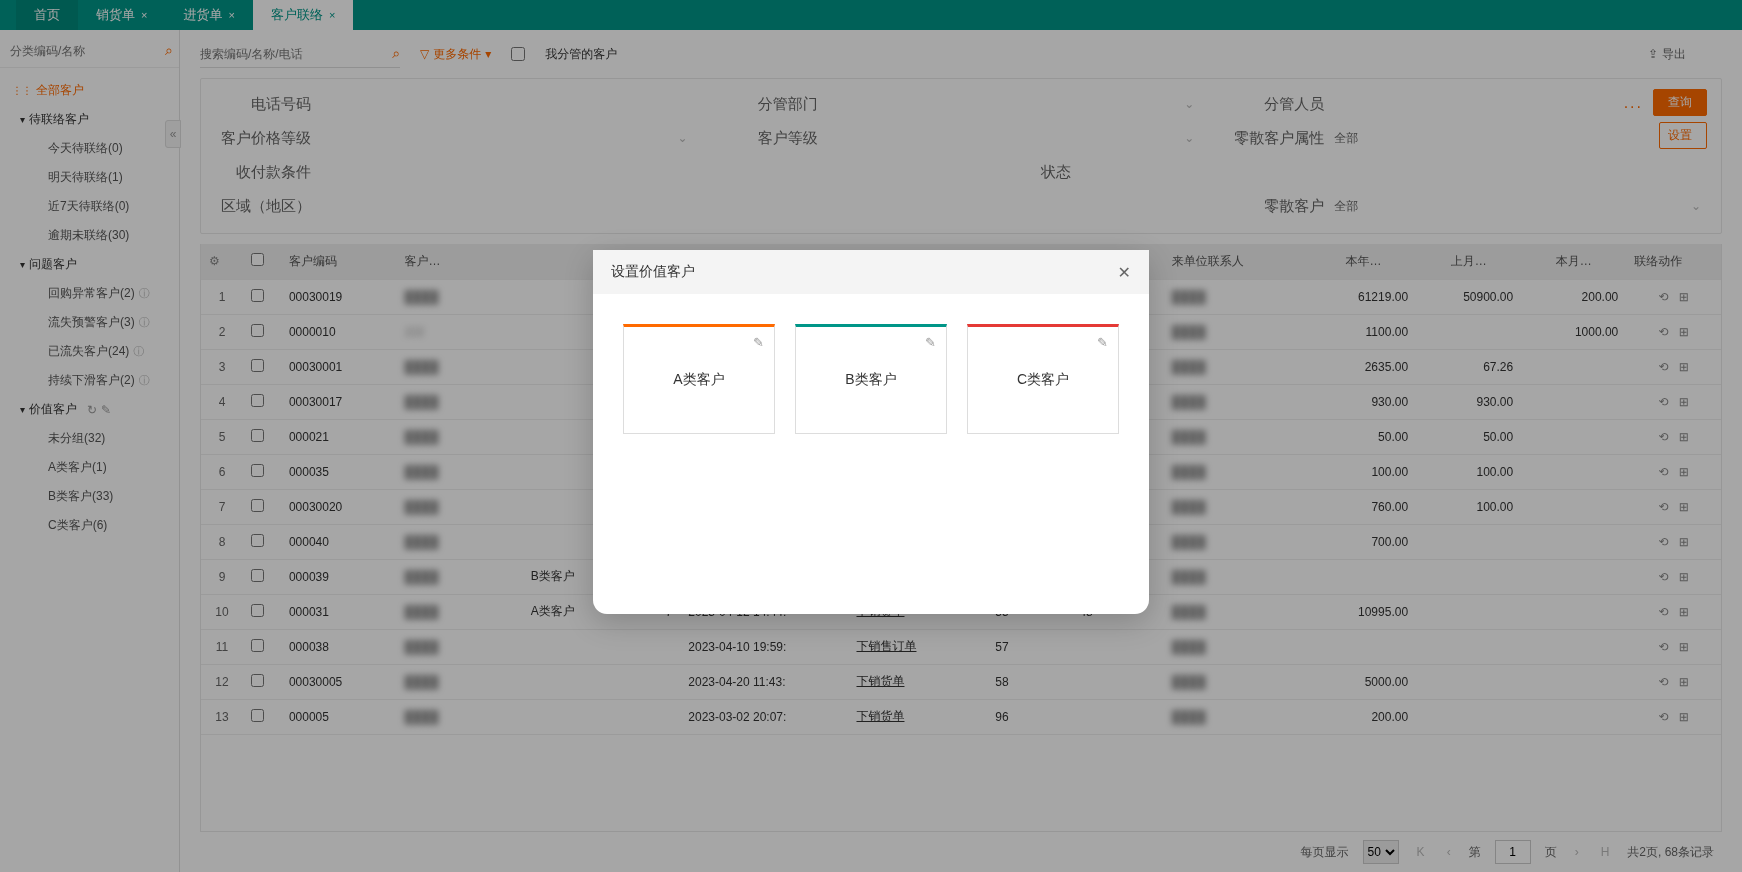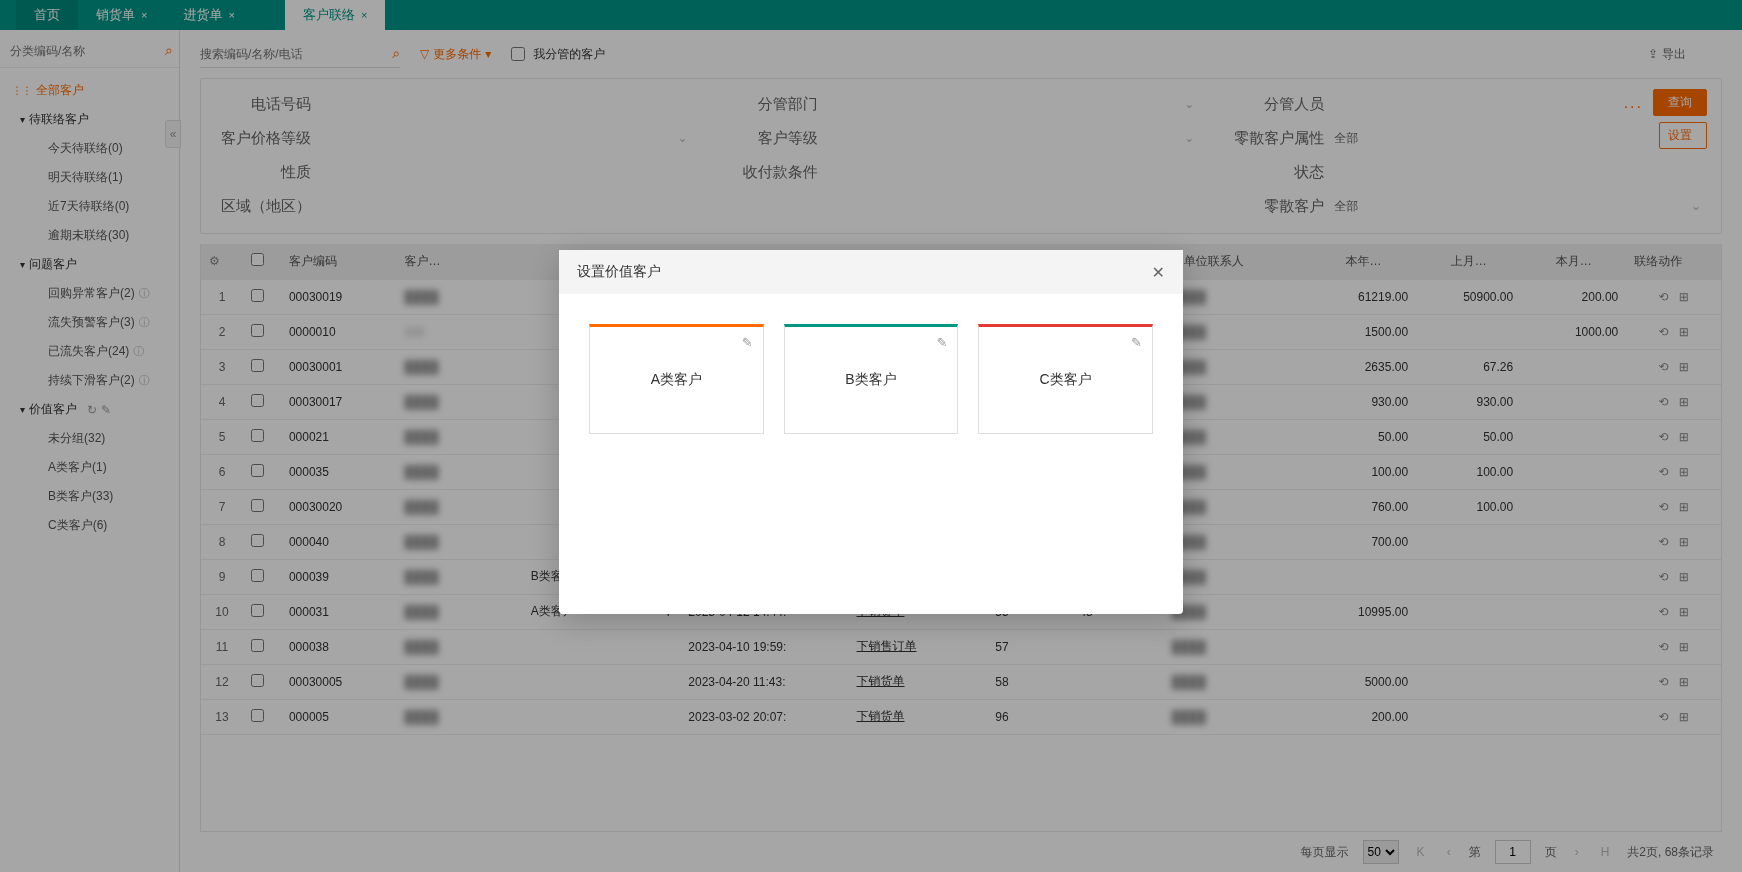--- a/index.html
+++ b/index.html
@@ -2,21 +2,21 @@
 <html><head>
 <meta charset="utf-8">
 <style>
 * { margin: 0; padding: 0; box-sizing: border-box; font-family: "Microsoft YaHei", sans-serif; }
 body { font-size: 12px; color: #333; background: #fff; width: 1742px; height: 872px; overflow: hidden; position: relative; }
 
 
 .top-tabs { height: 30px; background: #009688; display: flex; align-items: stretch; padding-left: 16px; }
 .top-tab { padding: 0 18px; color: #fff; font-size: 13px; display: flex; align-items: center; cursor: pointer; position: relative; }
 .top-tab.home { background: #00897b; }
-.top-tab.active { background: #fff; color: #009688; margin-left: 32px; }
+.top-tab.active { background: #fff; color: #009688; }
 .top-tab .close-x { margin-left: 6px; font-size: 11px; }
 
 
 .main { display: flex; height: calc(100% - 30px); }
 .sidebar { width: 180px; border-right: 1px solid #e0e0e0; position: relative; padding-top: 4px; }
 .sidebar-search { display: flex; align-items: center; padding: 8px 10px; border-bottom: 1px solid #eee; }
 .sidebar-search input { flex: 1; border: none; outline: none; font-size: 12px; color: #ec4899; }
 .sidebar-search .icon { color: #ff6a00; font-size: 14px; }
 .collapse-btn { position: absolute; right: -2px; top: 90px; width: 16px; height: 28px; background: #f4f4f4; border: 1px solid #ddd; border-radius: 3px 0 0 3px; display: flex; align-items: center; justify-content: center; color: #999; cursor: pointer; }
 
@@ -31,21 +31,21 @@
 .help-icon { margin-left: 4px; color: #bbb; font-size: 11px; }
 
 .content { flex: 1; display: flex; flex-direction: column; overflow: hidden; }
 
 
 .search-bar { height: 48px; display: flex; align-items: center; padding: 0 20px; gap: 20px; }
 .search-input-wrap { display: flex; align-items: center; width: 200px; border-bottom: 1px solid #ddd; }
 .search-input-wrap input { flex: 1; border: none; outline: none; font-size: 12px; padding: 6px 0; }
 .search-input-wrap .icon { color: #ff6a00; font-size: 14px; }
 .more-filter { color: #ff6a00; display: flex; align-items: center; gap: 4px; cursor: pointer; }
-.chk-label { display: flex; align-items: center; gap: 8px; }
+.chk-label { display: flex; align-items: center; gap: 20px; }
 .chk-label input { width: 14px; height: 14px; }
 .spacer { flex: 1; }
 .export-btn { color: #666; display: flex; align-items: center; gap: 4px; cursor: pointer; margin-right: 36px; }
 
 
 .filter-panel { border: 1px solid #e8e8e8; margin: 0 20px 10px 20px; padding: 8px 0 10px 0; position: relative; border-radius: 2px; }
 .filter-row { display: flex; padding: 4px 0; }
 .filter-cell { flex: 1; display: flex; align-items: center; padding: 0 20px; }
 .filter-label { width: 90px; text-align: right; color: #666; font-size: 15px; margin-right: 10px; }
 .filter-input { flex: 1; height: 26px; border: none; border-bottom: 1px solid transparent; }
@@ -72,21 +72,21 @@
 .blur { color: transparent; text-shadow: 0 0 6px rgba(0,0,0,0.4); user-select: none; }
 
 
 .pager { height: 40px; display: flex; align-items: center; justify-content: flex-end; gap: 14px; padding: 0 28px; color: #666; }
 .pager select, .pager input { height: 24px; border: 1px solid #ccc; font-size: 12px; }
 .pager input { width: 36px; text-align: center; }
 .pager .nav-btn { cursor: pointer; color: #bbb; padding: 0 4px; }
 
 
 .overlay { position: absolute; inset: 0; background: rgba(0,0,0,0.35); display: flex; align-items: flex-start; justify-content: center; }
-.modal { margin-top: 250px; width: 624px; background: #fff; border-radius: 4px; box-shadow: 0 8px 30px rgba(0,0,0,0.2); }
+.modal { margin-top: 250px; width: 556px; background: #fff; border-radius: 14px; box-shadow: 0 8px 30px rgba(0,0,0,0.2); }
 .modal-header { height: 44px; background: #f4f4f4; display: flex; align-items: center; justify-content: space-between; padding: 0 18px; font-size: 14px; color: #333; }
 .modal-close { cursor: pointer; font-size: 16px; color: #666; }
 .modal-body { padding: 30px 30px 180px 30px; display: flex; gap: 20px; }
 .value-card { flex: 1; height: 110px; border: 1px solid #ddd; position: relative; display: flex; align-items: center; justify-content: center; font-size: 14px; color: #333; }
 .value-card .edit { position: absolute; top: 8px; right: 10px; color: #999; cursor: pointer; font-size: 13px; }
 .value-card.a { border-top: 3px solid #ff6a00; }
 .value-card.b { border-top: 3px solid #009688; }
 .value-card.c { border-top: 3px solid #e53935; }
 
 body > .main { filter: none; }
@@ -235,24 +235,20 @@
           </div>
         <div class="filter-cell">
             <span class="filter-label">零散客户属性</span>
             <div class="filter-select">
               <span>全部</span>
               <span class="caret">⌄</span>
             </div>
           </div>
       </div>
       <div class="filter-row">
-        <div class="filter-cell">
-            <span class="filter-label">性质</span>
-            <input class="filter-input" style="">
-          </div>
         <div class="filter-cell">
             <span class="filter-label">收付款条件</span>
             <input class="filter-input" style="">
           </div>
         <div class="filter-cell">
             <span class="filter-label">状态</span>
             <input class="filter-input" style="">
           </div>
       </div>
       <div class="filter-row">
@@ -323,21 +319,21 @@
               <td>0000010</td>
               <td><span class="blur">222</span></td>
               <td></td>
               <td class="right"></td>
               <td></td>
               <td></td>
               <td class="right"></td>
               <td class="right"></td>
               <td></td>
               <td><span class="blur">████</span></td>
-              <td class="right">1500.00</td>
+              <td class="right">1100.00</td>
               <td class="right"></td>
               <td class="right">1000.00</td>
               <td>
                 <div class="row-actions">
                   <span>⟲</span>
                   <span>⊞</span>
                 </div>
               </td>
             </tr>
             <tr>

